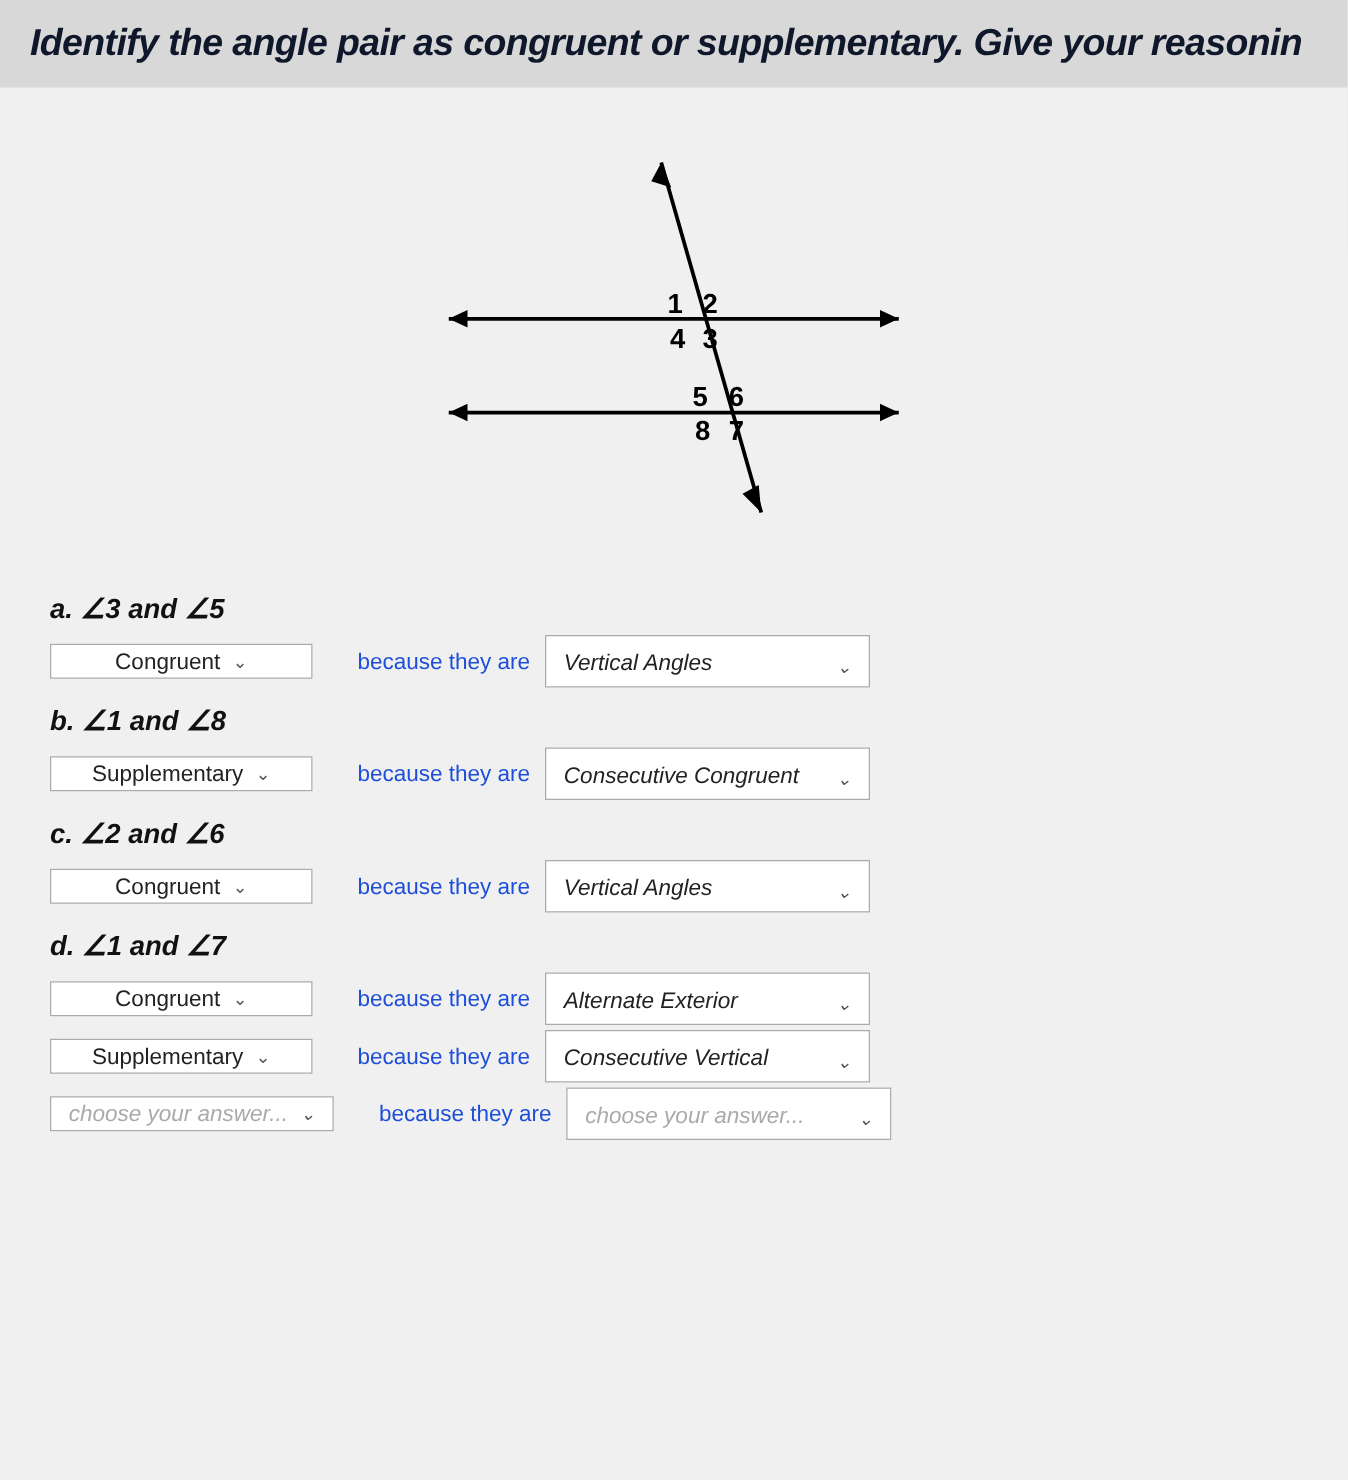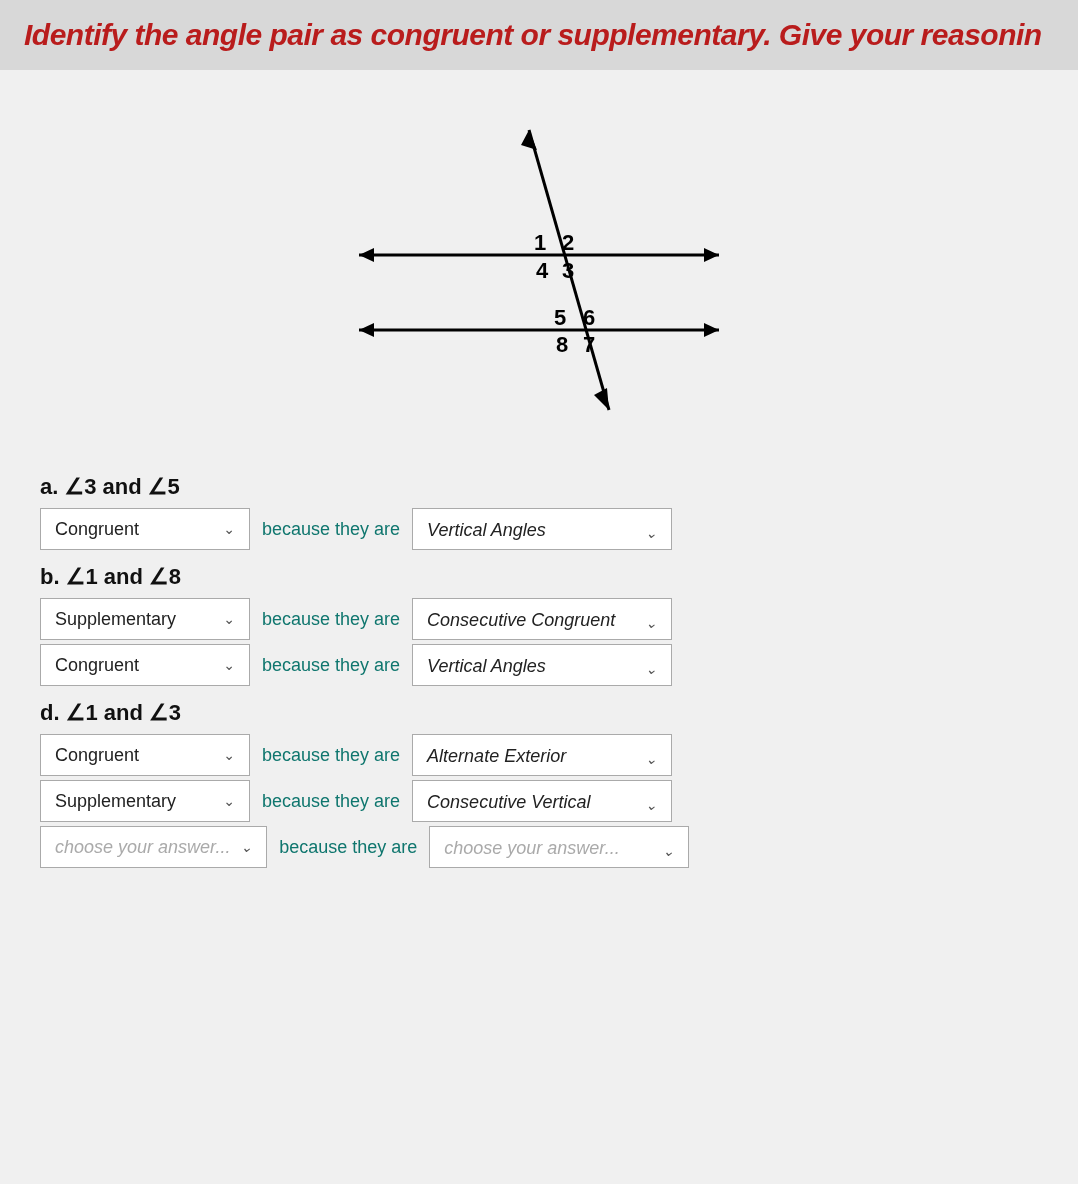--- a/index.html
+++ b/index.html
@@ -15,71 +15,73 @@
       width: 1078px;
       min-height: 1184px;
       padding: 0;
     }
     .header {
       background: #d8d8d8;
       padding: 18px 24px 18px 24px;
       font-size: 30px;
       font-weight: 700;
       font-style: italic;
-      color: #b91c1c;
+      color: #0f172a;
       letter-spacing: -0.5px;
     }
     .diagram-area {
       display: flex;
       justify-content: center;
       padding: 30px 0 10px 0;
     }
     .diagram-svg {
       width: 480px;
       height: 340px;
     }
     .questions-area {
       padding: 10px 40px 20px 40px;
     }
     .question-label {
       font-size: 22px;
       font-weight: 700;
       margin-bottom: 8px;
       margin-top: 14px;
       color: #111;
+      font-style: italic;
     }
     .answer-row {
       display: flex;
       align-items: center;
       gap: 0;
       margin-bottom: 4px;
     }
     .select-box {
       border: 1.5px solid #aaa;
       background: #fff;
       padding: 8px 14px;
       font-size: 18px;
       color: #222;
       cursor: pointer;
       display: flex;
       align-items: center;
-      justify-content: space-between;
+      justify-content: center;
       min-width: 210px;
-      height: 42px;
+      height: 28px;
     }
     .select-box .chevron {
       margin-left: 10px;
       font-size: 14px;
       color: #555;
     }
     .because-text {
       font-size: 18px;
-      color: #0f766e;
+      color: #1d4ed8;
       padding: 0 12px;
       white-space: nowrap;
+      margin-left: 24px;
     }
     .reason-box {
       border: 1.5px solid #aaa;
       background: #fff;
       padding: 8px 14px;
       font-size: 18px;
       font-style: italic;
       color: #222;
       cursor: pointer;
       display: flex;
@@ -165,36 +167,39 @@
         </div>
         <span class="because-text">because they are</span>
         <div class="reason-box">
           <span>Consecutive Congruent</span>
           <span class="chevron">⌄</span>
         </div>
       </div>
     </div>
 
     <div>
+      <div class="question-label">
+        <span>c. ∠2 and ∠6</span>
+      </div>
       <div class="answer-row">
         <div class="select-box">
           <span>Congruent</span>
           <span class="chevron">⌄</span>
         </div>
         <span class="because-text">because they are</span>
         <div class="reason-box">
           <span>Vertical Angles</span>
           <span class="chevron">⌄</span>
         </div>
       </div>
     </div>
 
     <div>
       <div class="question-label">
-        <span>d. ∠1 and ∠3</span>
+        <span>d. ∠1 and ∠7</span>
       </div>
       <div class="answer-row">
         <div class="select-box">
           <span>Congruent</span>
           <span class="chevron">⌄</span>
         </div>
         <span class="because-text">because they are</span>
         <div class="reason-box">
           <span>Alternate Exterior</span>
           <span class="chevron">⌄</span>

